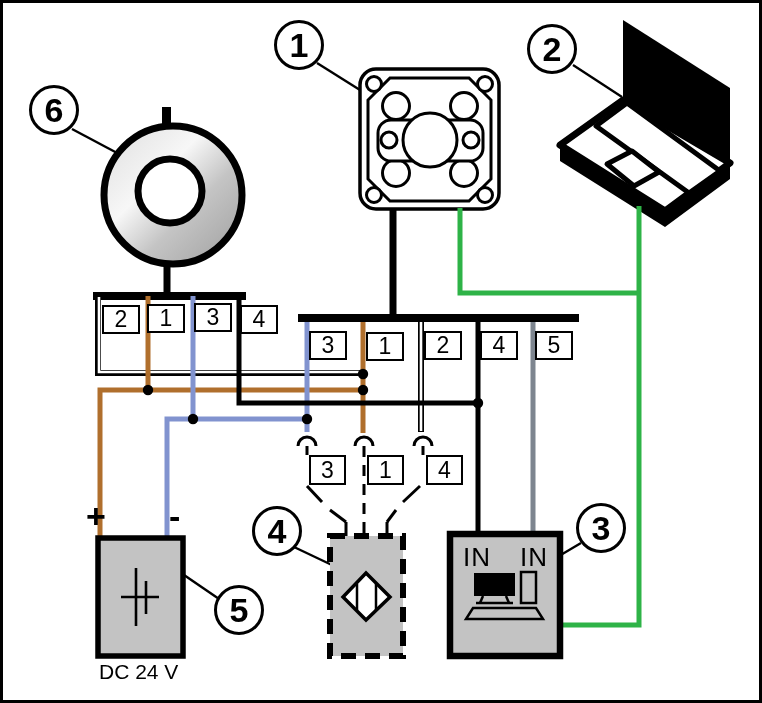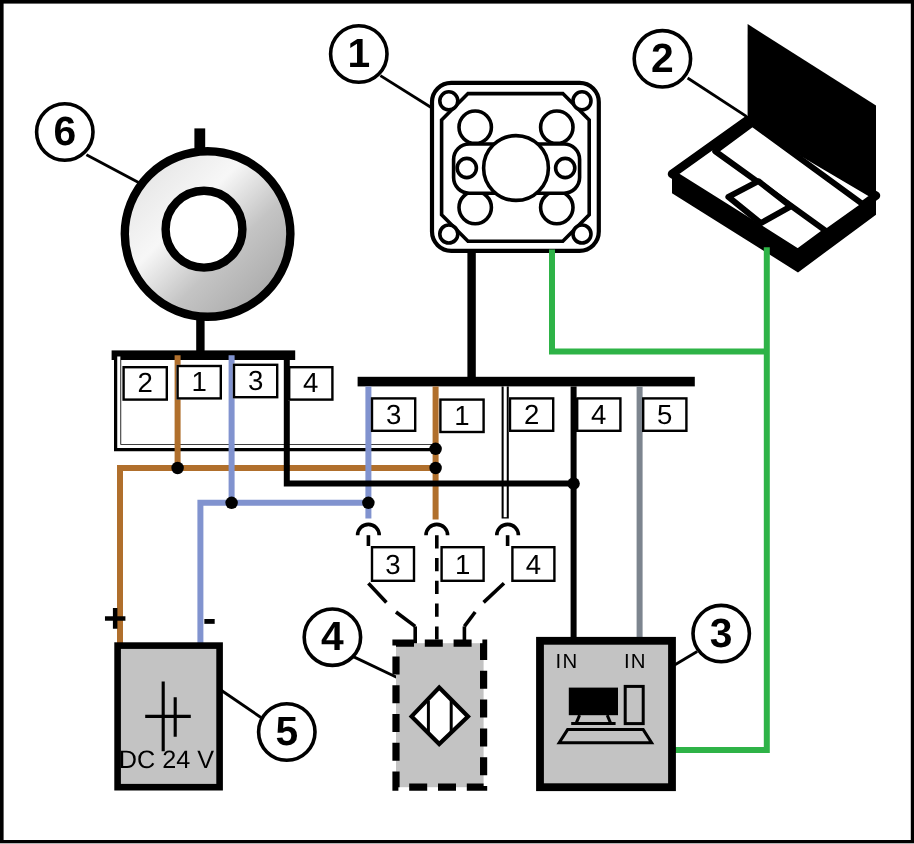--- a/index.html
+++ b/index.html
@@ -12,21 +12,21 @@
   .callout{
     position:absolute;width:50px;height:50px;border:3.5px solid #000;border-radius:50%;
     background:#fff;display:flex;align-items:center;justify-content:center;
     font-size:34px;font-weight:bold;color:#000;box-sizing:border-box;line-height:1;
   }
   .tbox{
     position:absolute;width:38px;height:29px;border:2.2px solid #000;background:#fff;
     display:flex;align-items:center;justify-content:center;font-size:23px;color:#000;
     box-sizing:border-box;line-height:1;
   }
-  .inlabel{position:absolute;font-size:17px;color:#000;letter-spacing:1px;}
+  .inlabel{position:absolute;font-size:26px;color:#000;letter-spacing:1px;}
   .polarity{position:absolute;font-size:34px;font-weight:bold;color:#000;line-height:1;}
   .caption{position:absolute;font-size:21px;color:#000;white-space:nowrap;}
 </style>
 </head>
 <body>
 
 <div id="stage">
 
 <svg width="762" height="703" viewBox="0 0 762 703">
   <defs>
@@ -180,18 +180,18 @@
 <div class="tbox" style="left:421px;top:328px">2</div>
 <div class="tbox" style="left:477px;top:328px">4</div>
 <div class="tbox" style="left:532px;top:328px">5</div>
 
 <div class="tbox" style="left:306px;top:452px;width:37px;height:30px">3</div>
 <div class="tbox" style="left:364px;top:452px;width:37px;height:30px">1</div>
 <div class="tbox" style="left:423px;top:452px;width:37px;height:30px">4</div>
 
 <div class="polarity" style="left:83px;top:496px">+</div>
 <div class="polarity" style="left:166px;top:496px">-</div>
-<div class="caption" style="left:96px;top:619px">DC 24 V</div>
+<div class="caption" style="left:96px;top:657px">DC 24 V</div>
 
 <div class="inlabel" style="left:460px;top:539px">IN</div>
 <div class="inlabel" style="left:517px;top:539px">IN</div>
 
 </div>
 
 </body></html>

